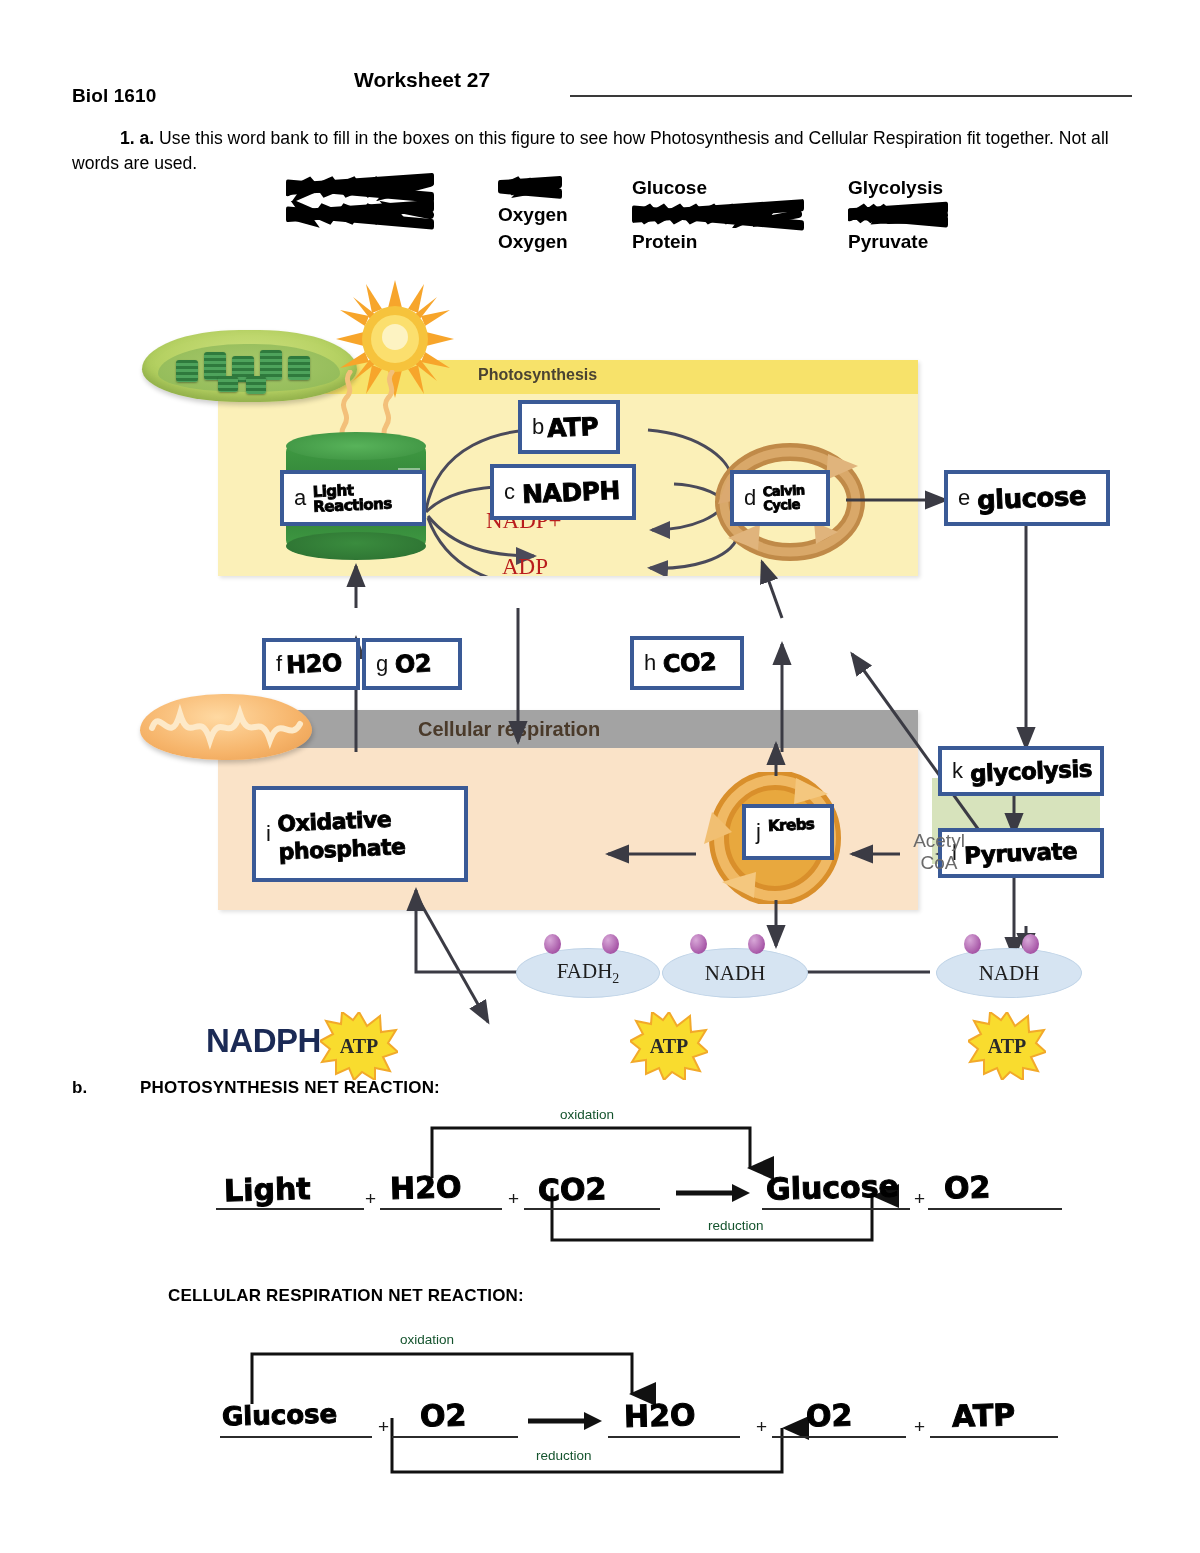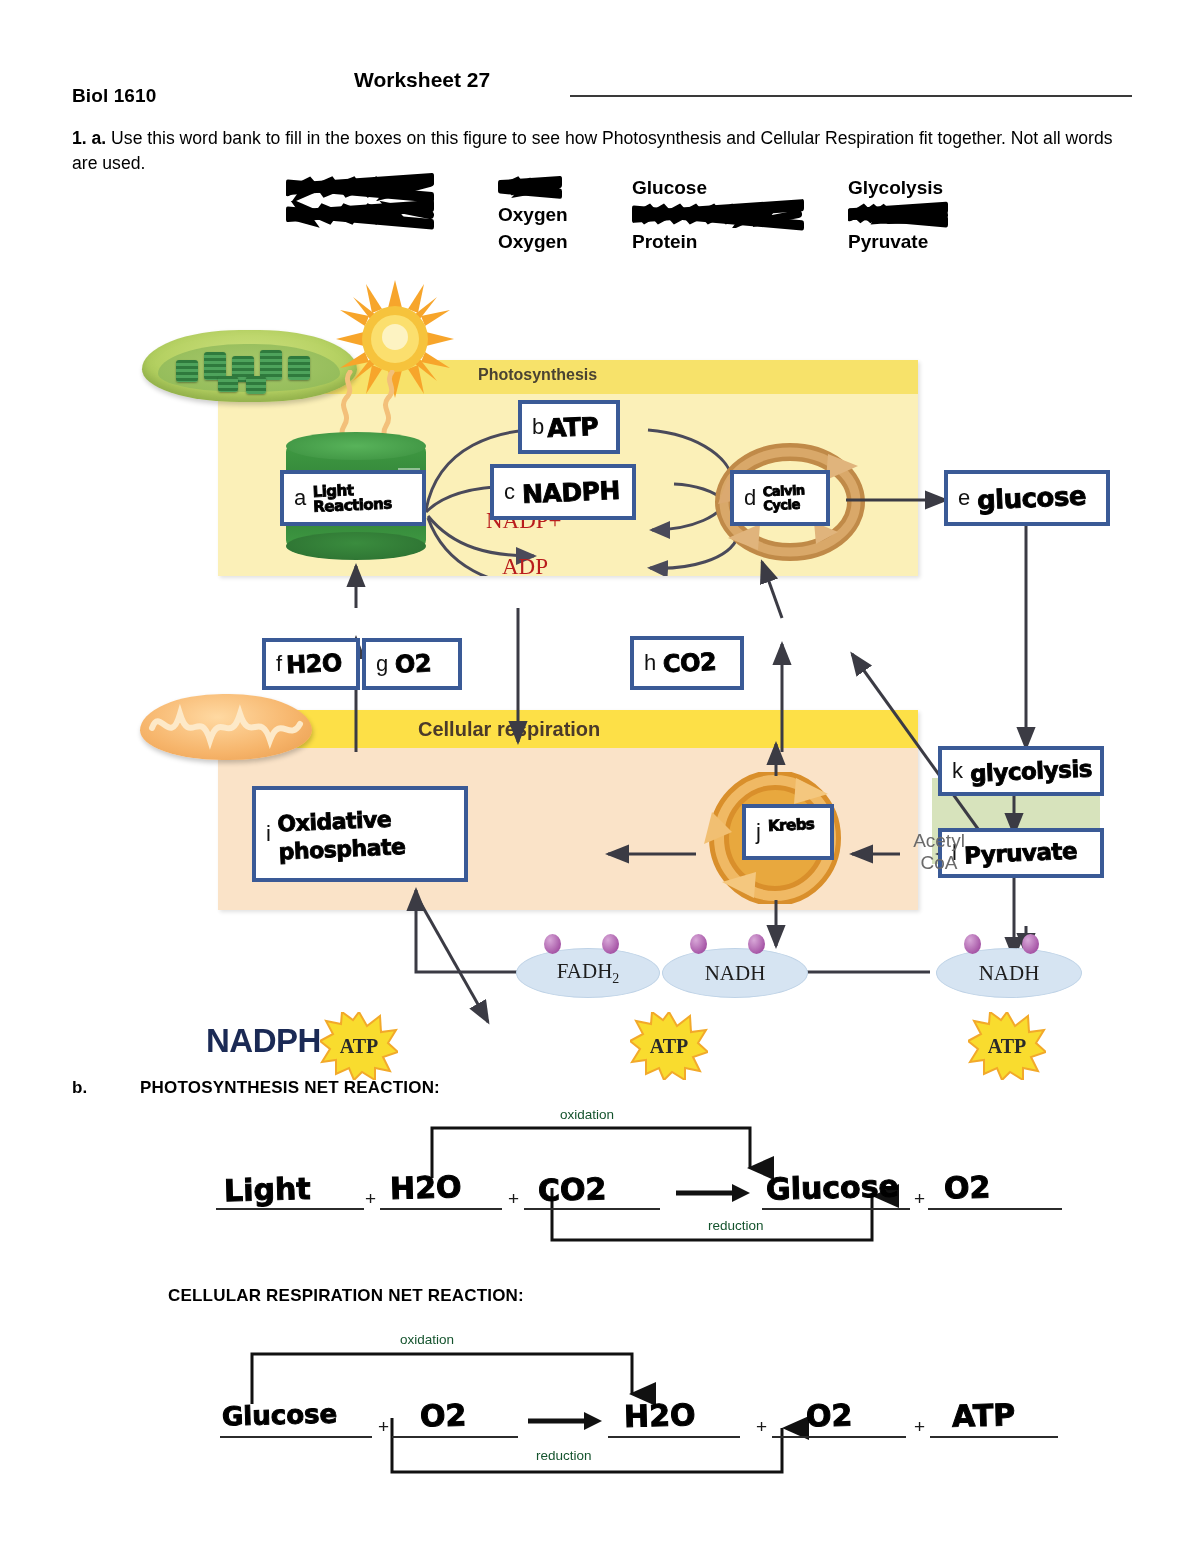--- a/index.html
+++ b/index.html
@@ -39,21 +39,21 @@
   }
 
   
   .prompt {
     position: absolute;
     top: 126px; left: 72px;
     width: 1062px;
     font-size: 17.6px;
     line-height: 25px;
   }
-  .prompt b { font-weight: bold; }
+  .prompt b { font-weight: bold; margin-left: 48px; }
 
   
   .wordbank {
     position: absolute;
     top: 174px; left: 140px;
     width: 900px; height: 80px;
   }
   .wb-col { position: absolute; top: 0; }
   .wb-item {
     position: relative;
@@ -114,21 +114,21 @@
   .band-resp {
     position: absolute;
     left: 78px; top: 428px;
     width: 700px; height: 200px;
     background: #fae3c8;
     box-shadow: 2px 2px 4px rgba(0,0,0,.12);
   }
   .band-resp-hdr {
     position: absolute; left: 0; top: 0;
     width: 100%; height: 38px;
-    background: #fde047;
+    background: #a3a3a3;
   }
   .band-resp-hdr span {
     position: absolute; left: 200px; top: 8px;
     font-size: 20px; font-weight: bold; color: #4a3a2a;
   }
 
   
   .green-col {
     position: absolute;
     left: 792px; top: 496px;

